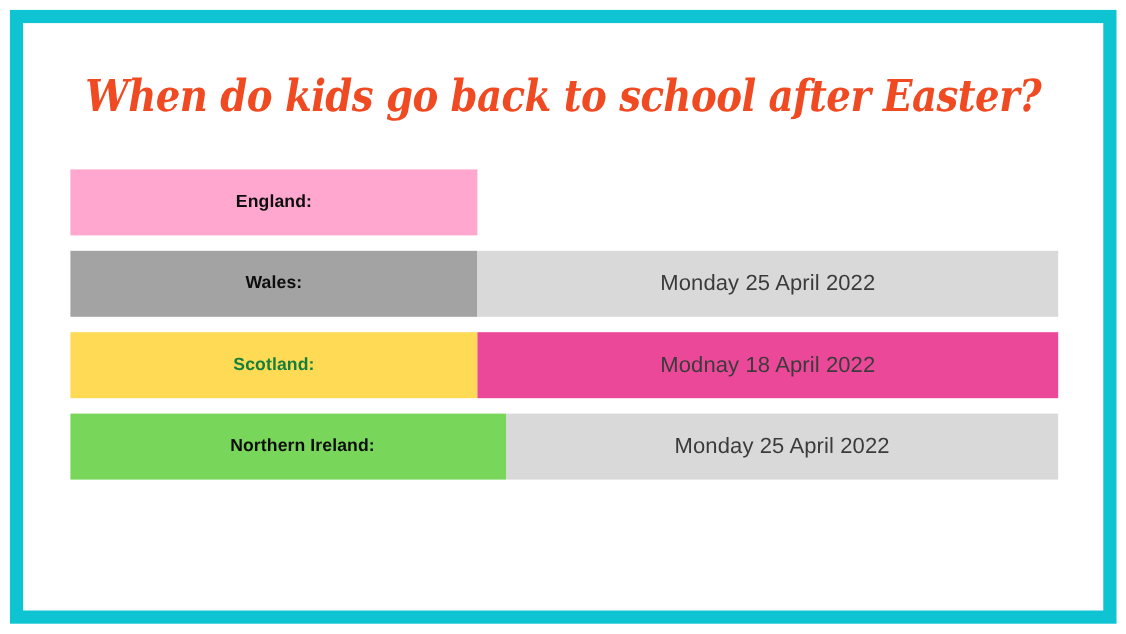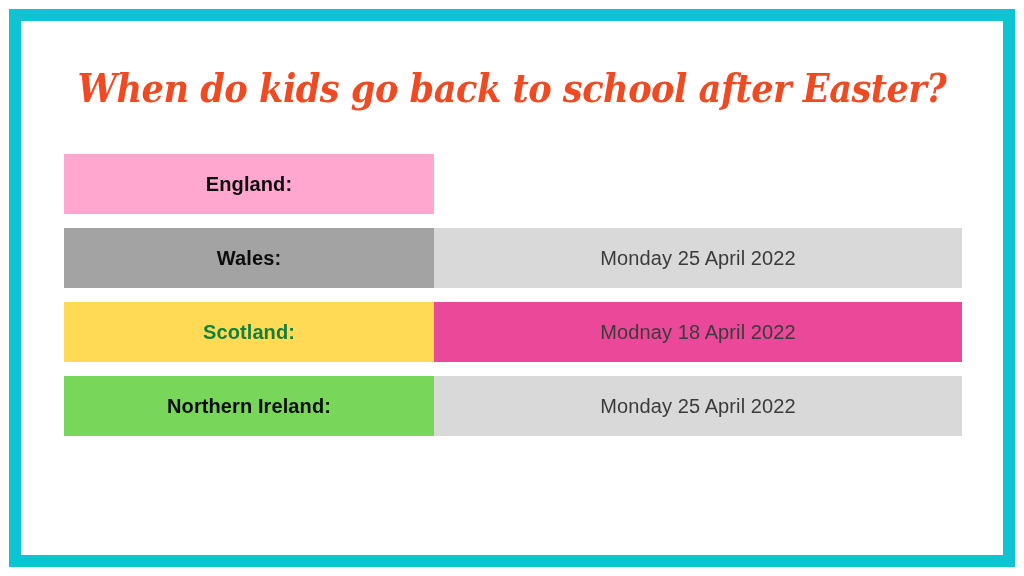--- a/index.html
+++ b/index.html
@@ -74,21 +74,21 @@
     margin-bottom: 14px;
   }
   .row:last-child { margin-bottom: 0; }
 
   .cell-label {
     width: 370px;
     flex: 0 0 370px;
     display: flex;
     align-items: center;
     justify-content: center;
-    font-size: 20px;
+    font-size: 16px;
     font-weight: 700;
     color: #0d0d0d;
     letter-spacing: 0.1px;
   }
 
   .cell-value {
     flex: 1 1 auto;
     background: #d9d9d9;
     display: flex;
     align-items: center;
@@ -130,21 +130,21 @@
       <div class="row">
         <div class="cell-label" style="background: rgb(255, 218, 85); color: #15803d;">
           <span>Scotland:</span>
         </div>
         <div class="cell-value" style="background: #ec4899; color: rgb(59, 59, 59);">
           <span>Modnay 18 April 2022</span>
         </div>
       </div>
 
       <div class="row">
-        <div class="cell-label" style="background: rgb(120, 215, 90); color: rgb(13, 13, 13);">
+        <div class="cell-label" style="background: rgb(120, 215, 90); color: rgb(13, 13, 13); padding-left: 26px;">
           <span>Northern Ireland:</span>
         </div>
         <div class="cell-value" style="background: rgb(217, 217, 217); color: rgb(59, 59, 59);">
           <span>Monday 25 April 2022</span>
         </div>
       </div>
 
     </div>
   </div>
 </div>

